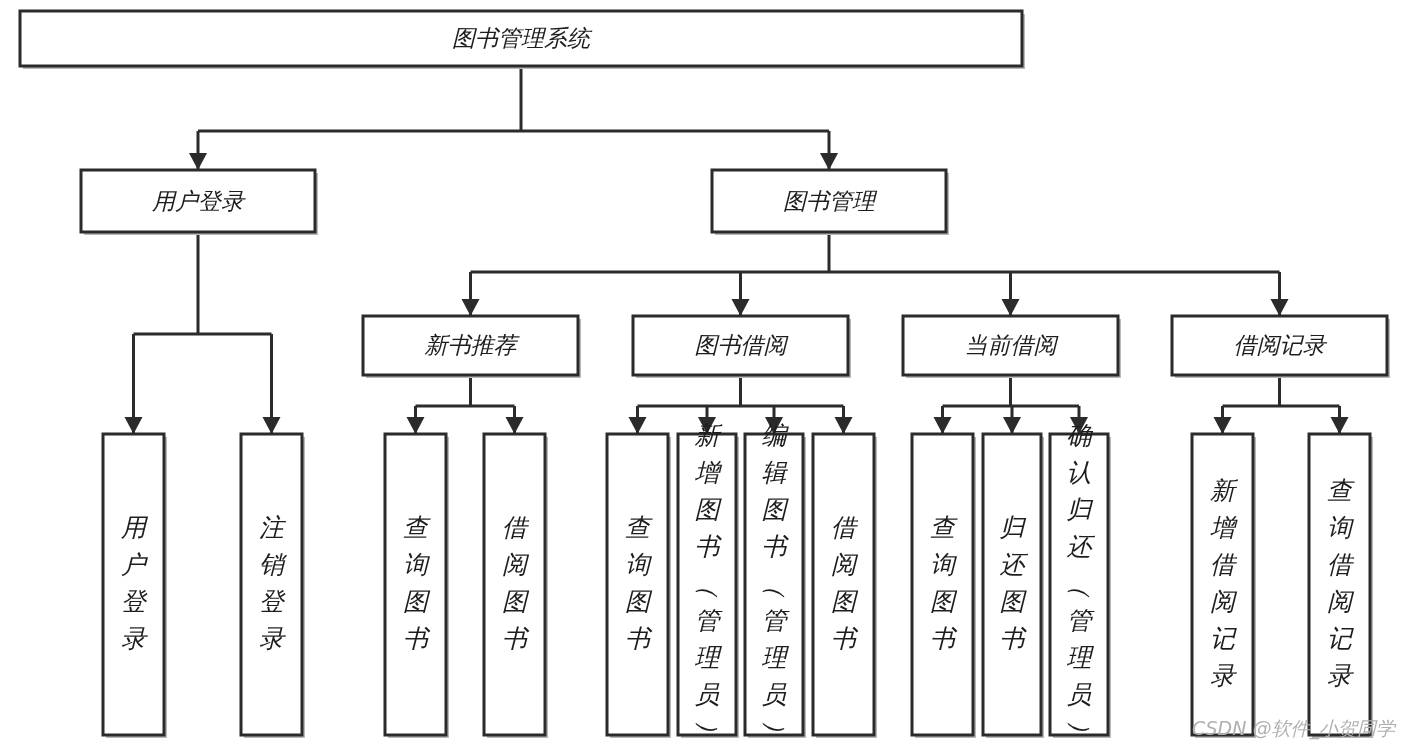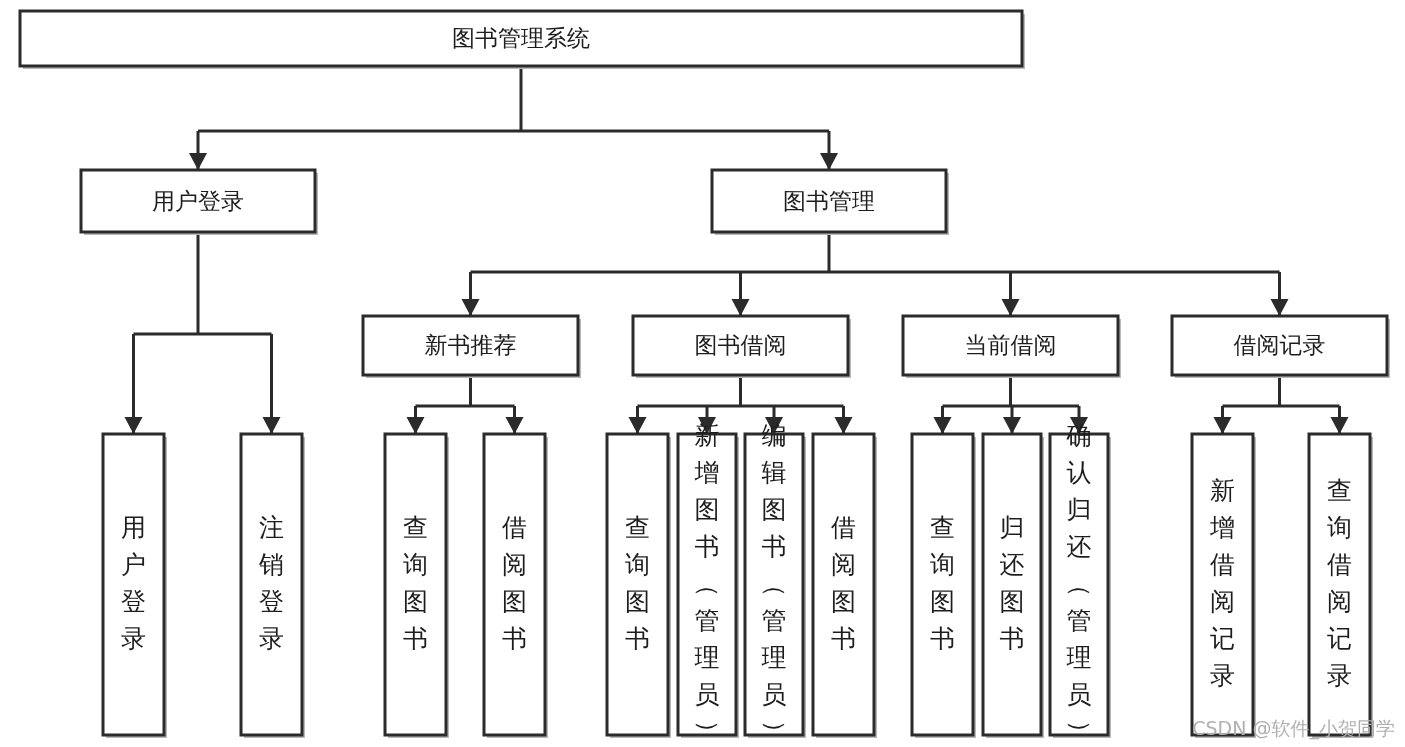--- a/index.html
+++ b/index.html
@@ -12,20 +12,21 @@
     width: 1405px;
     height: 747px;
     font-family: "DejaVu Sans", "Liberation Sans", sans-serif;
     overflow: hidden;
     position: relative;
   }
   #diagram-root {
     position: relative;
     width: 1169px;
     height: 747px;
+    font-style: italic;
   }
   svg.diagram-svg {
     position: absolute;
     left: 0;
     top: 0;
     width: 1405px;
     height: 747px;
     display: block;
   }
   .node-box {

